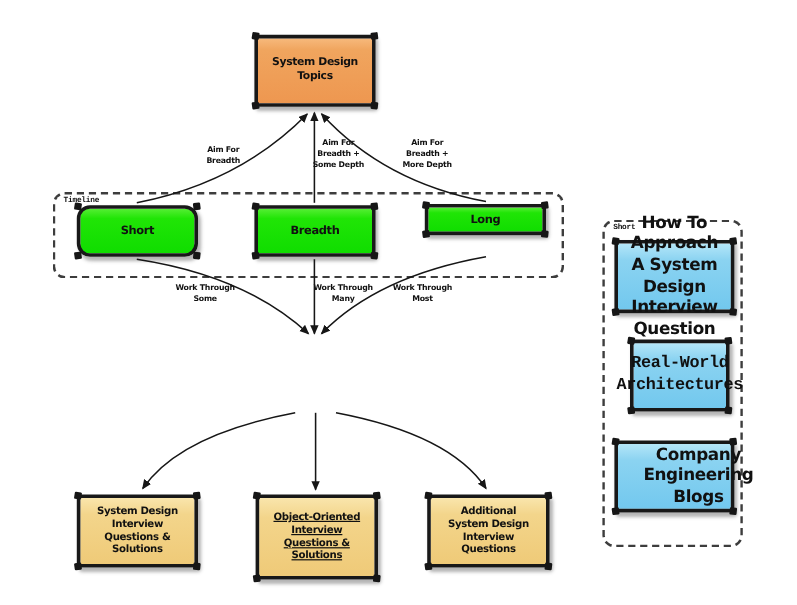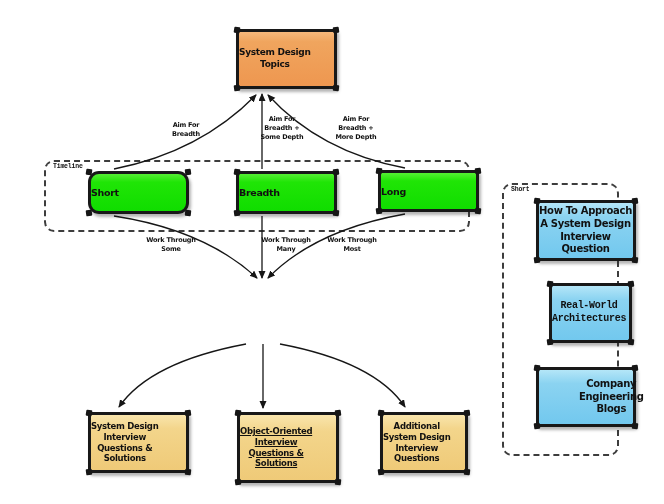--- a/index.html
+++ b/index.html
@@ -5,41 +5,41 @@
   html,body{margin:0;padding:0;background:#fff;}
   #stage{position:relative;width:664px;height:504px;background:#ffffff;overflow:hidden;
          font-family:"DejaVu Sans","Liberation Sans",sans-serif;color:#111;}
   
   .group{position:absolute;border:2px dashed #3d3d3d;border-radius:10px;background:transparent;}
   .group-label{position:absolute;left:7px;top:1px;font-size:6.5px;font-weight:700;letter-spacing:-.2px;font-family:Liberation Mono, monospace;}
   #g-timeline{left:44px;top:160px;width:422px;height:68px;}
   #g-review{left:502px;top:183px;width:113px;height:269px;}
   
   .node{position:absolute;box-sizing:border-box;border:3px solid #181818;border-radius:3px;
-        display:flex;align-items:center;text-align:center;
+        display:flex;align-items:center;justify-content:center;text-align:center;
         font-weight:700;letter-spacing:-.3px;white-space:pre-line;
-        box-shadow:2px 3px 3px rgba(40,40,40,.35);z-index:2;margin-left:24px;}
+        box-shadow:2px 3px 3px rgba(40,40,40,.35);z-index:2;}
   .nub{position:absolute;width:6px;height:6px;background:#161616;border-radius:1px;}
   .nub.tl{left:-5px;top:-5px;transform:rotate(9deg);}
   .nub.tr{right:-5px;top:-5px;transform:rotate(-7deg);}
   .nub.bl{left:-5px;bottom:-5px;transform:rotate(-8deg);}
   .nub.br{right:-5px;bottom:-5px;transform:rotate(6deg);}
   #n-topics{left:212px;top:29px;width:101px;height:60px;font-size:9px;line-height:1.3;
             background:linear-gradient(#f7b97c 0%,#f0a55e 18%,#ee9750 100%);}
   .green{background:linear-gradient(#55ee33 0%,#20e506 22%,#10dd00 100%);font-size:9.5px;}
   #n-short{left:64px;top:171px;width:101px;height:43px;border-radius:11px;}
   #n-medium{left:212px;top:171px;width:101px;height:43px;}
-  #n-long{left:354px;top:170px;width:101px;height:42px;}
+  #n-long{left:354px;top:170px;width:101px;height:26px;}
   #n-lb{left:214px;top:282px;width:98px;height:60px;font-size:9px;
         background:linear-gradient(#fbaadb 0%,#f98fd0 20%,#f781c8 100%);}
   .tan{background:linear-gradient(#f9e5ac 0%,#f3d58b 25%,#efca78 100%);font-size:8.5px;line-height:1.26;}
   #n-b1{left:64px;top:412px;width:101px;height:61px;}
   #n-b2{left:213px;top:412px;width:102px;height:71px;text-decoration:underline;}
-  #n-b3{left:356px;top:412px;width:88px;height:61px;}
-  .blue{background:linear-gradient(#b4e6f8 0%,#8bd3f1 25%,#72c8ee 100%);font-size:10px;line-height:1.26;}
+  #n-b3{left:356px;top:412px;width:102px;height:61px;}
+  .blue{background:linear-gradient(#b4e6f8 0%,#8bd3f1 25%,#72c8ee 100%);font-size:14px;line-height:1.26;}
   #n-r1{left:512px;top:200px;width:100px;height:61px;}
   #n-r2{left:525px;top:283px;width:83px;height:60px;font-family:Liberation Mono, monospace;}
   #n-r3{left:512px;top:367px;width:100px;height:60px;padding-left:40px;}
   
   .edge-label{position:absolute;font-size:6.5px;font-weight:700;letter-spacing:-.2px;
               text-align:center;white-space:pre-line;line-height:1.4;z-index:3;}
   #el-aim1{left:154px;top:121px;width:64px;}
   #el-aim2{left:250px;top:115px;width:64px;}
   #el-aim3{left:322px;top:115px;width:68px;}
   #el-work1{left:135px;top:236px;width:72px;}

